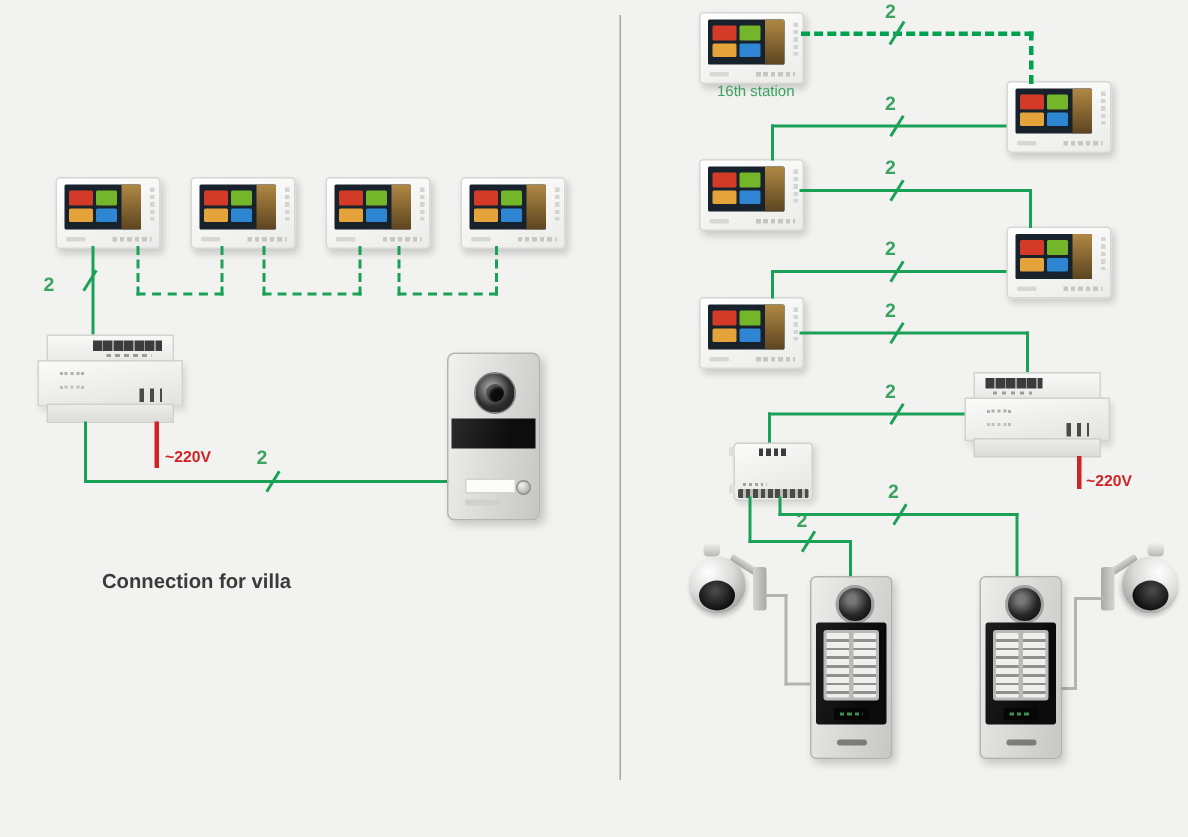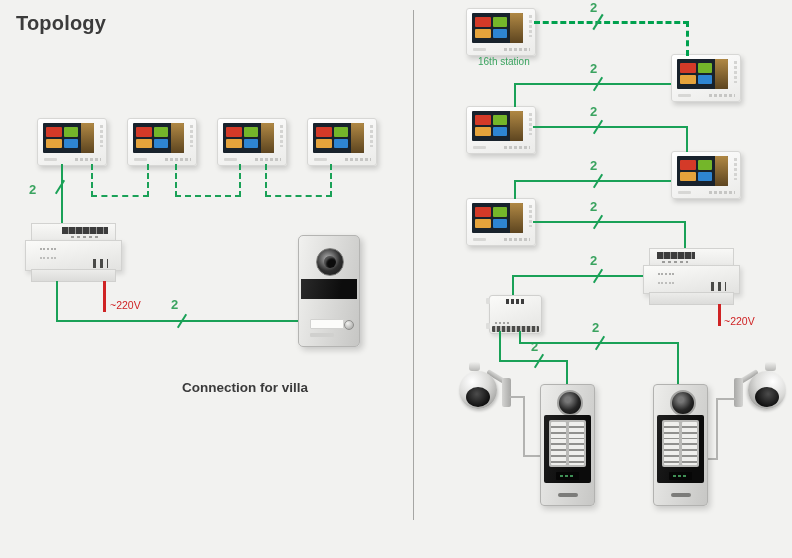--- a/index.html
+++ b/index.html
@@ -1,24 +1,24 @@
 <!DOCTYPE html>
 <html><head>
 <meta charset="utf-8">
 <style>
   html,body{margin:0;padding:0;background:#e9e9e7;}
   .stage{position:relative;width:792px;height:558px;background:#f2f2f0;overflow:hidden;
          font-family:"Liberation Sans",sans-serif;}
 
   
   .title{position:absolute;left:16px;top:12px;font-size:20px;font-weight:bold;color:#3b3b3b;letter-spacing:.2px;}
-  .cap{position:absolute;font-size:13.5px;font-weight:bold;color:#3b3b3b;text-align:right;}
+  .cap{position:absolute;font-size:13.5px;font-weight:bold;color:#3b3b3b;text-align:left;}
   .wnum{position:absolute;font-size:13px;font-weight:bold;color:#3aa35f;}
   .stn{position:absolute;font-size:10px;color:#3aa35f;}
-  .pw{position:absolute;font-size:10.5px;font-weight:normal;color:#cf2324;}
+  .pw{position:absolute;font-size:10.5px;font-weight:bold;color:#cf2324;}
 
   
   .divider{position:absolute;left:413px;top:10px;width:1px;height:510px;background:#a6a6a4;}
 
   
   .ln{position:absolute;background:#1aa157;}
   .lnh{height:2px;} .lnv{width:2px;}
   .dash-h{position:absolute;height:0;border-top:2px dashed #1aa157;}
   .dash-v{position:absolute;width:0;border-left:2px dashed #1aa157;}
   .tdash-h{position:absolute;height:0;border-top:3px dashed #00a14e;}
@@ -117,21 +117,20 @@
   .sp-label{position:absolute;left:5px;bottom:9px;width:16px;height:2px;
            background:repeating-linear-gradient(to right,#a2a2a0 0 2px,transparent 2px 4px);}
   .sp-terms{position:absolute;left:2px;right:2px;bottom:1px;height:6px;
            background:repeating-linear-gradient(to right,#4a4a48 0 3px,#bdbdbb 3px 5px);border-radius:1px;}
 </style>
 </head>
 <body>
 
 <div class="stage">
 
-  <div class="title">Topology</div>
   <div class="divider"></div>
 
   <div class="monitor" style="left:37px;top:118px">
     <div class="m-screen">
       <div class="tile t-r"></div>
       <div class="tile t-g"></div>
       <div class="tile t-o"></div>
       <div class="tile t-b"></div>
       <div class="m-wall"></div>
     </div>

